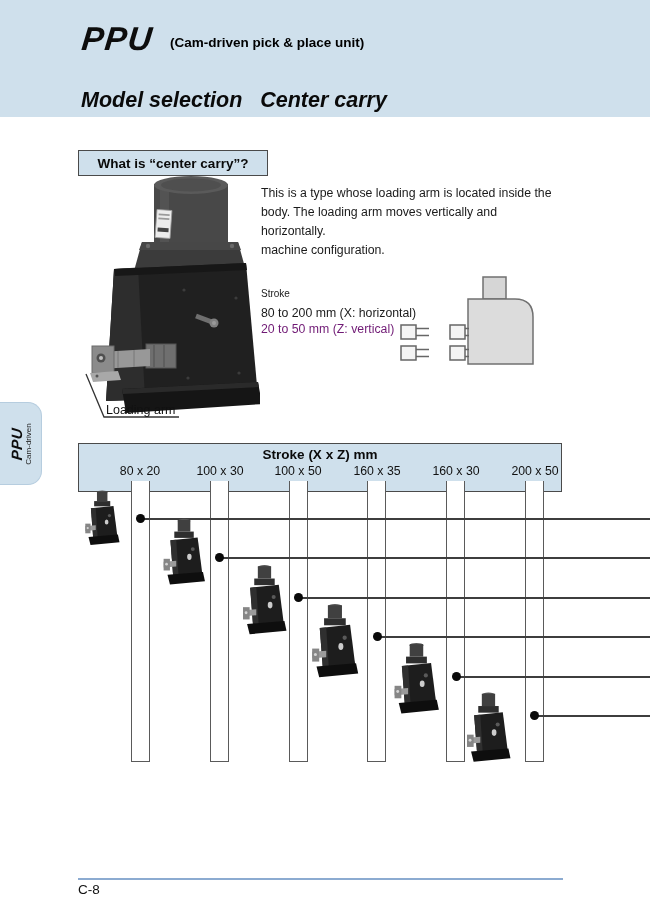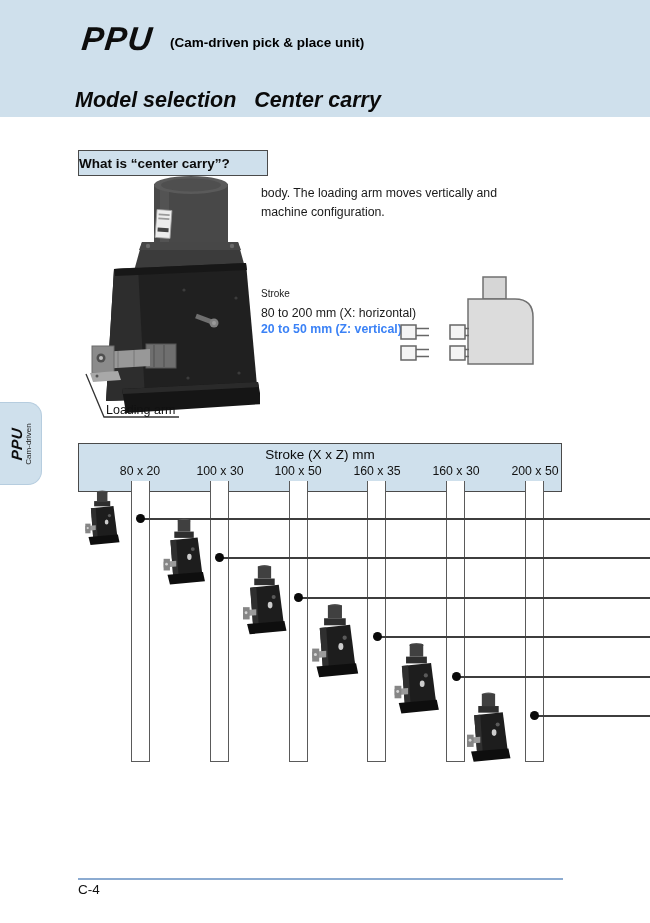--- a/index.html
+++ b/index.html
@@ -20,38 +20,38 @@
     left:80px; top:20px;
     font-size:33px; font-weight:900; font-style:italic;
     letter-spacing:1px; transform:skewX(-6deg); transform-origin:left bottom;
     color:#0d0d0d;
   }
   .brand-sub {
     left:170px; top:35px;
     font-size:13.5px; font-weight:bold; color:#000000;
   }
   .page-title {
-    left:75px; top:88px;
+    left:81px; top:88px;
     font-size:21.5px; font-weight:bold; font-style:italic;
     white-space:pre; color:#0a0a0a;
   }
 
   
   .whatis-box {
     left:78px; top:150px; width:190px; height:26px;
     background:#cfe0ec; border:1.5px solid #4a4a4a;
-    display:flex; align-items:center; 
+    display:flex; align-items:center; justify-content:center;
     font-size:13.5px; font-weight:bold; color:#0a0a0a;
   }
 
   
   .desc { left:261px; top:184px; width:300px; font-size:12.3px; line-height:19px; color:#1a1a1a; }
   .stroke-head { left:261px; top:288px; font-size:10px; color:#1a1a1a; }
   .stroke-line1 { left:261px; top:306px; font-size:12.3px; color:#1a1a1a; }
-  .stroke-line2 { left:261px; top:322px; font-size:12.3px; color:#3b82f6;font-weight:bold; }
+  .stroke-line2 { left:261px; top:322px; font-size:12.3px; color:#701a75; }
 
   
   .callout-label { left:106px; top:403px; font-size:12.5px; color:#111; }
 
   
   .side-tab {
     left:0; top:402px; width:42px; height:83px;
     background:#cfe0ec; border:1px solid #b6cddf; border-left:none;
     border-radius:0 14px 14px 0;
   }
@@ -66,21 +66,21 @@
   }
   .side-tab-label { font-size:8px; color:#222; line-height:10px; }
 
   
   .chart-header {
     left:78px; top:443px; width:484px; height:49px;
     background:#cfe0ec; border:1.5px solid #4a4a4a;
   }
   .chart-title {
     left:78px; top:447px; width:484px; text-align:center;
-    font-size:13.5px; font-weight:normal; color:#0a0a0a;
+    font-size:13.5px; font-weight:bold; color:#0a0a0a;
   }
   .col-label { top:464px; width:80px; text-align:center; font-size:12.3px; color:#111; }
   .bar {
     top:481px; width:19px; height:281px;
     background:#ffffff;
     border-left:1.5px solid #5a5a5a; border-right:1.5px solid #5a5a5a; border-bottom:1.5px solid #5a5a5a;
   }
   .hline { height:1.5px; background:#3d3d3d; }
   .dot { width:9px; height:9px; border-radius:50%; background:#0a0a0a; }
   .thumb { overflow:visible; }
@@ -163,21 +163,23 @@
     <polygon points="2,205 30,203 33,212 5,214" fill="#a8a8a8"></polygon>
     <circle cx="9" cy="208" r="1.5" fill="#555"></circle>
   </g>
   <g>
     <polygon points="34,221 170,214 174,236 38,245" fill="#151515"></polygon>
     <polygon points="34,221 170,214 171,219 35,226" fill="#2a2a2a"></polygon>
   </g>
 </svg>
 
 <div class="abs desc">
+  <div>This is a type whose loading arm is located inside the</div>
   <div>body. The loading arm moves vertically and</div>
+  <div>horizontally.</div>
   <div>machine configuration.</div>
 </div>
 <div class="abs stroke-head">Stroke</div>
 <div class="abs stroke-line1">80 to 200 mm (X: horizontal)</div>
 <div class="abs stroke-line2">20 to 50 mm (Z: vertical)</div>
 
 <svg class="abs" style="left:398px; top:272px;" width="152" height="96" viewBox="0 0 152 96">
   <rect x="85" y="5" width="23" height="22" fill="#d6d6d6" stroke="#707070" stroke-width="1.5"></rect>
   <path d="M70,92 L70,27 L117,27 Q135,27 135,45 L135,92 Z" fill="#dcdcdc" stroke="#707070" stroke-width="1.5"></path>
   <g stroke="#666" stroke-width="1.5" fill="#f4f4f4">
@@ -254,13 +256,13 @@
     <use href="#mini-unit"></use>
   </svg>
 <svg class="abs thumb" style="left:394px; top:641px" width="47" height="75" viewBox="0 0 44 72">
     <use href="#mini-unit"></use>
   </svg>
 <svg class="abs thumb" style="left:467px; top:689px" width="45" height="77" viewBox="0 0 44 72">
     <use href="#mini-unit"></use>
   </svg>
 
 <div class="abs footer-line"></div>
-<div class="abs footer-page">C-4</div>
+<div class="abs footer-page">C-8</div>
 
 </body></html>

